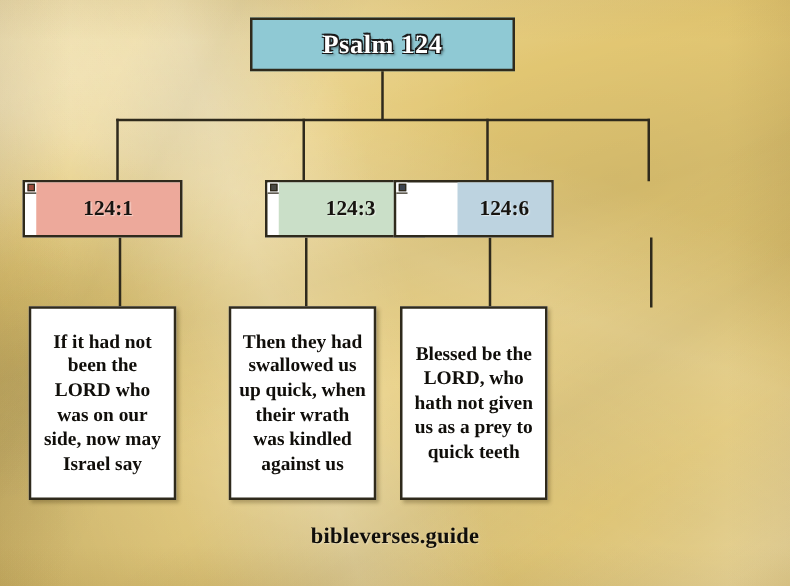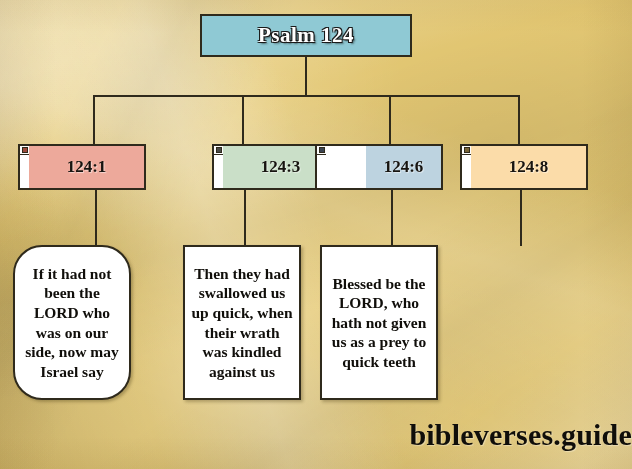--- a/index.html
+++ b/index.html
@@ -146,33 +146,33 @@
     padding: 4px 6px;
     box-shadow: 2px 2px 3px rgba(60,45,10,0.30);
   }
   .text-node .verse-text {
     font-size: 15.5px;
     font-weight: bold;
     line-height: 1.26;
     text-align: center;
     color: #100e0a;
   }
-  #text-node-0 { left: 13px; border-radius: 29px;  }
+  #text-node-0 { left: 23px;  }
   #text-node-1 { left: 172px; margin-left: 11px; }
   #text-node-2 { left: 320px; }
   #text-node-3 { left: 466px; }
 
   
   #footer-brand {
     position: absolute;
     left: 0;
     right: 0;
     top: 418px;
-    text-align: right;
-    font-size: 30px;
+    text-align: center;
+    font-size: 18px;
     font-weight: bold;
     color: #100e0a;
     letter-spacing: 0.2px;
     text-shadow: 1px 1px 1px rgba(255,255,255,0.35);
   }
 </style>
 </head>
 <body>
 
 <div id="diagram-canvas">
@@ -212,26 +212,20 @@
     <div class="verse-label" style="background:#cadfc8;">124:3</div>
   </div>
 
   <div class="verse-node" id="verse-node-2">
     <div class="titlebar">
       <div class="titlebar-button" style="background:#3c4450;"></div>
     </div>
     <div class="verse-label" style="background:#bdd3e0;margin-left:40px;">124:6</div>
   </div>
 
-  <div class="verse-node" id="verse-node-3">
-    <div class="titlebar">
-      <div class="titlebar-button" style="background:#7a6638;"></div>
-    </div>
-    <div class="verse-label" style="background:#fbdca9;">124:8</div>
-  </div>
 
   <div class="text-node" id="text-node-0">
     <div class="verse-text">If it had not been the LORD who was on our side, now may Israel say</div>
   </div>
   <div class="text-node" id="text-node-1">
     <div class="verse-text">Then they had swallowed us up quick, when their wrath was kindled against us</div>
   </div>
   <div class="text-node" id="text-node-2">
     <div class="verse-text">Blessed be the LORD, who hath not given us as a prey to quick teeth</div>
   </div>

